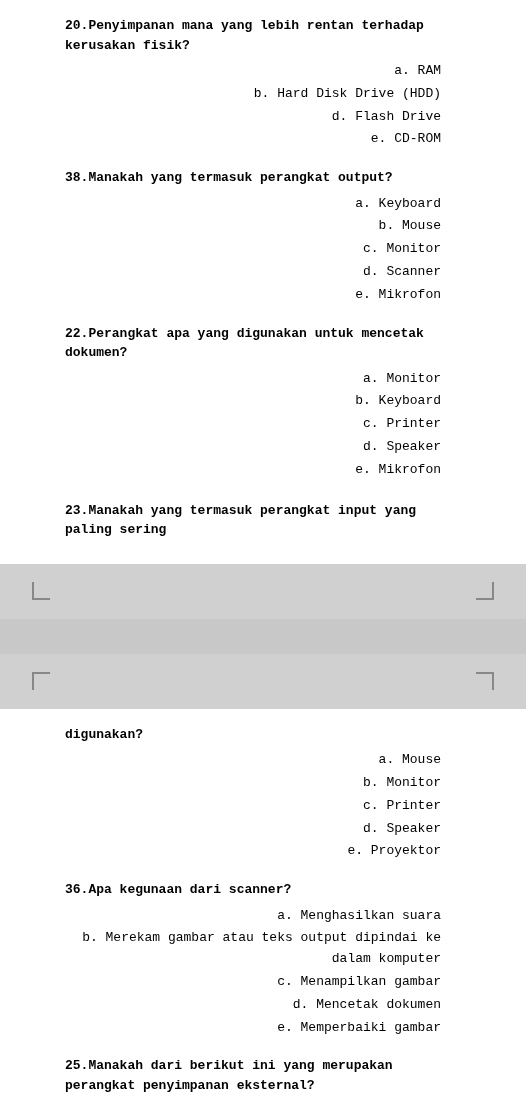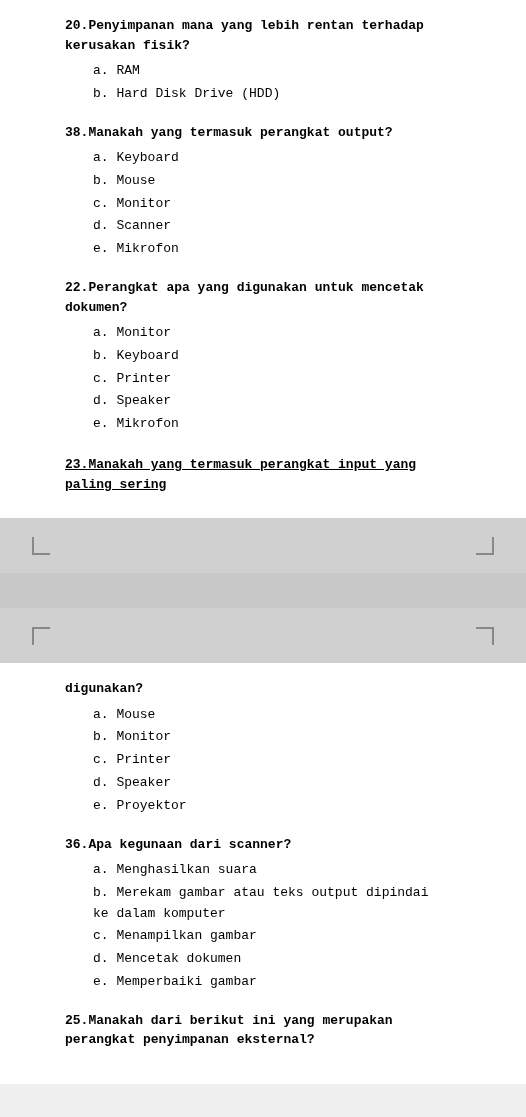--- a/index.html
+++ b/index.html
@@ -47,24 +47,25 @@
     .question {
       margin-bottom: 18px;
     }
     .question-text {
       font-weight: bold;
       margin-bottom: 6px;
       line-height: 1.5;
       font-size: 13px;
     }
     .option {
-      margin-left: 28px;
+      margin-left: 12px;
       margin-bottom: 2px;
       line-height: 1.6;
       font-size: 13px;
+      text-align: right;
     }
     .page-break-top {
       background: #d0d0d0;
       height: 55px;
       position: relative;
     }
     .brackets-row {
       display: flex;
       justify-content: space-between;
       align-items: center;
@@ -80,20 +81,26 @@
   <div class="section">
 
     <div class="question">
       <div class="question-text">20.Penyimpanan mana yang lebih rentan terhadap kerusakan fisik?</div>
       <div class="option">
         <span>a.  </span><span>RAM</span>
       </div>
       <div class="option">
         <span>b.  </span><span>Hard Disk Drive (HDD)</span>
       </div>
+      <div class="option">
+        <span>d.  </span><span>Flash Drive</span>
+      </div>
+      <div class="option">
+        <span>e.  </span><span>CD-ROM</span>
+      </div>
     </div>
 
     <div class="question">
       <div class="question-text">38.Manakah yang termasuk perangkat output?</div>
       <div class="option">
         <span>a.  </span><span>Keyboard</span>
       </div>
       <div class="option">
         <span>b.  </span><span>Mouse</span>
       </div>
@@ -120,21 +127,21 @@
         <span>c.  </span><span>Printer</span>
       </div>
       <div class="option">
         <span>d.  </span><span>Speaker</span>
       </div>
       <div class="option">
         <span>e.  </span><span>Mikrofon</span>
       </div>
     </div>
 
-    <div style="margin-bottom: 8px; margin-top: 20px; text-decoration: underline;">
+    <div style="margin-bottom: 8px; margin-top: 20px;">
       <div class="question-text">23.Manakah yang termasuk perangkat input yang paling sering</div>
     </div>
 
   </div>
 
   <div class="page-break-top">
     <div class="brackets-row">
       <div class="corner-bracket bottom-left"></div>
       <div class="corner-bracket bottom-right"></div>
     </div>

